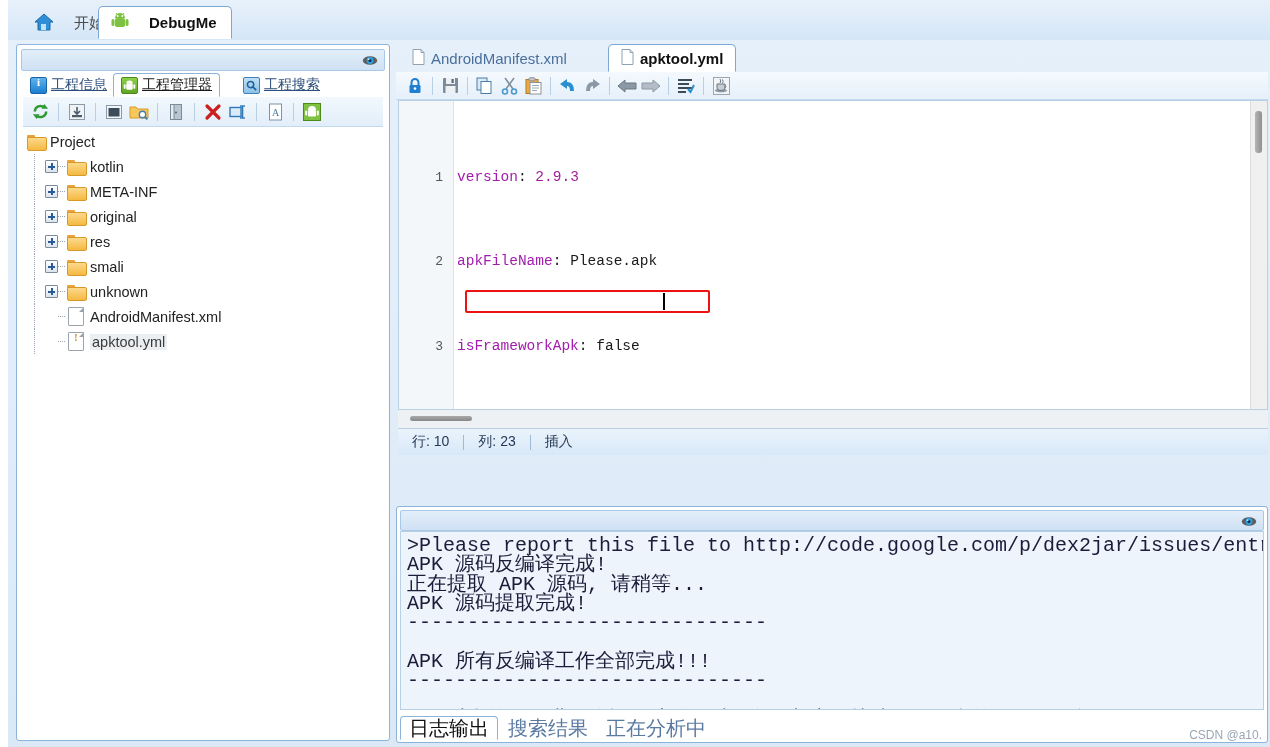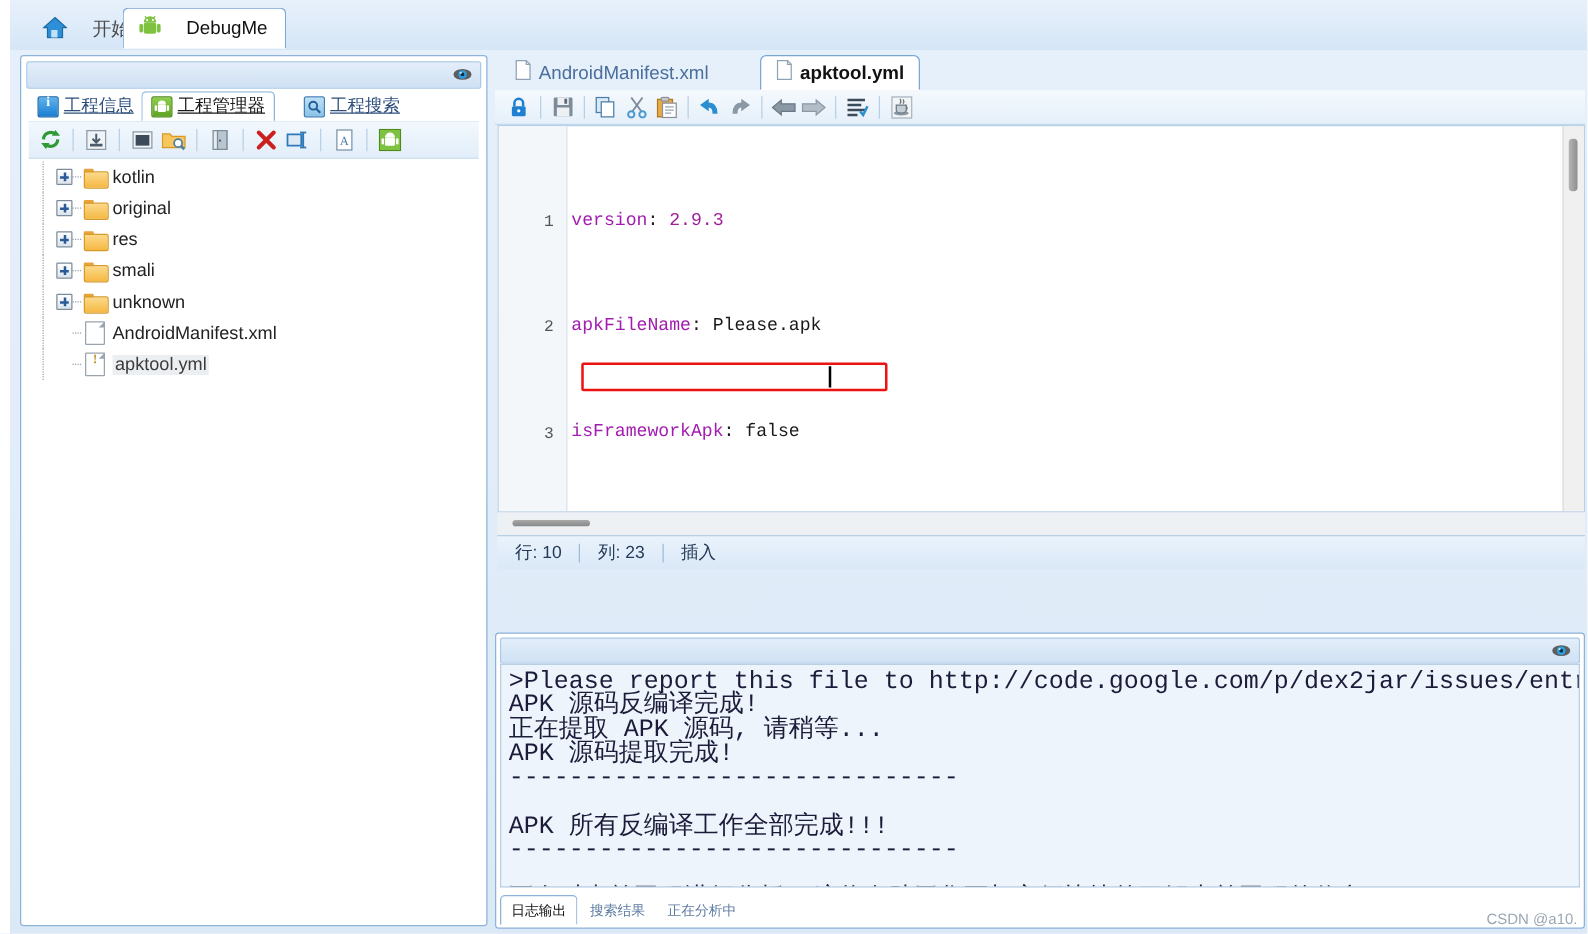--- a/index.html
+++ b/index.html
@@ -36,21 +36,21 @@
     padding: 0 14px 0 12px;
     font-size: 15px;
     box-sizing: border-box;
   }
   .maintab.inactive { color: #4a4a4a; top: 8px; height: 31px; }
   .maintab.active {
     background: #ffffff;
     border: 1px solid #7ba7d4;
     border-bottom: 1px solid #ffffff;
     border-radius: 5px 5px 0 0;
-    color: #111; font-weight: normal;
+    color: #111; font-weight: bold;
     z-index: 5;
   }
   #tab-start { left: 14px; }
   #tab-debugme { left: 90px; }
 
   .ico { display: inline-block; vertical-align: middle; }
 
   
   .content {
     position: absolute; left: 8px; top: 40px; right: 0; bottom: 0;
@@ -305,21 +305,21 @@
     padding: 4px 6px;
     box-sizing: border-box;
     white-space: pre;
   }
   .log-tabs {
     position: absolute; left: 3px; right: 3px; bottom: 2px; height: 28px;
     display: flex; align-items: flex-end; gap: 2px;
   }
   .log-tab {
     height: 24px; display: flex; align-items: center; padding: 0 8px;
-    font-size: 11px; color: #5b7aa0; box-sizing: border-box;
+    font-size: 20px; color: #5b7aa0; box-sizing: border-box;
   }
   .log-tab.active {
     background: #ffffff;
     border: 1px solid #8cb3da;
     border-bottom: 1px solid #ffffff;
     border-radius: 4px 4px 0 0;
     color: #111;
   }
   .watermark {
     position: absolute; right: 8px; bottom: 5px;
@@ -472,32 +472,51 @@
             <rect x="0.5" y="0.5" width="17" height="17" fill="#7fc241" stroke="#4d8a1c"></rect>
             <rect x="5" y="7" width="8" height="6.5" rx="1.2" fill="#ffffff"></rect>
             <path d="M5 7 a4 4 0 0 1 8 0 z" fill="#ffffff"></path>
             <rect x="2.2" y="7.6" width="2" height="5" rx="1" fill="#ffffff"></rect>
             <rect x="13.8" y="7.6" width="2" height="5" rx="1" fill="#ffffff"></rect>
           </svg>
         </div>
       </div>
 
       <div class="tree">
+        <div class="tree-row">
+          <span class="folder">
+            <span class="tabtop"></span>
+              <span class="body"></span>
+          </span>
+          <span class="tree-label">Project</span>
+        </div>
 
         <div class="tree-row">
           <span class="indent">
               <span class="dots"></span>
             </span>
           <span class="expander"></span>
           <span class="hline"></span>
           <span class="folder">
               <span class="tabtop"></span>
               <span class="body"></span>
             </span>
           <span class="tree-label">kotlin</span>
+        </div>
+        <div class="tree-row">
+          <span class="indent">
+              <span class="dots"></span>
+            </span>
+          <span class="expander"></span>
+          <span class="hline"></span>
+          <span class="folder">
+              <span class="tabtop"></span>
+              <span class="body"></span>
+            </span>
+          <span class="tree-label">META-INF</span>
         </div>
         <div class="tree-row">
           <span class="indent">
               <span class="dots"></span>
             </span>
           <span class="expander"></span>
           <span class="hline"></span>
           <span class="folder">
               <span class="tabtop"></span>
               <span class="body"></span>

